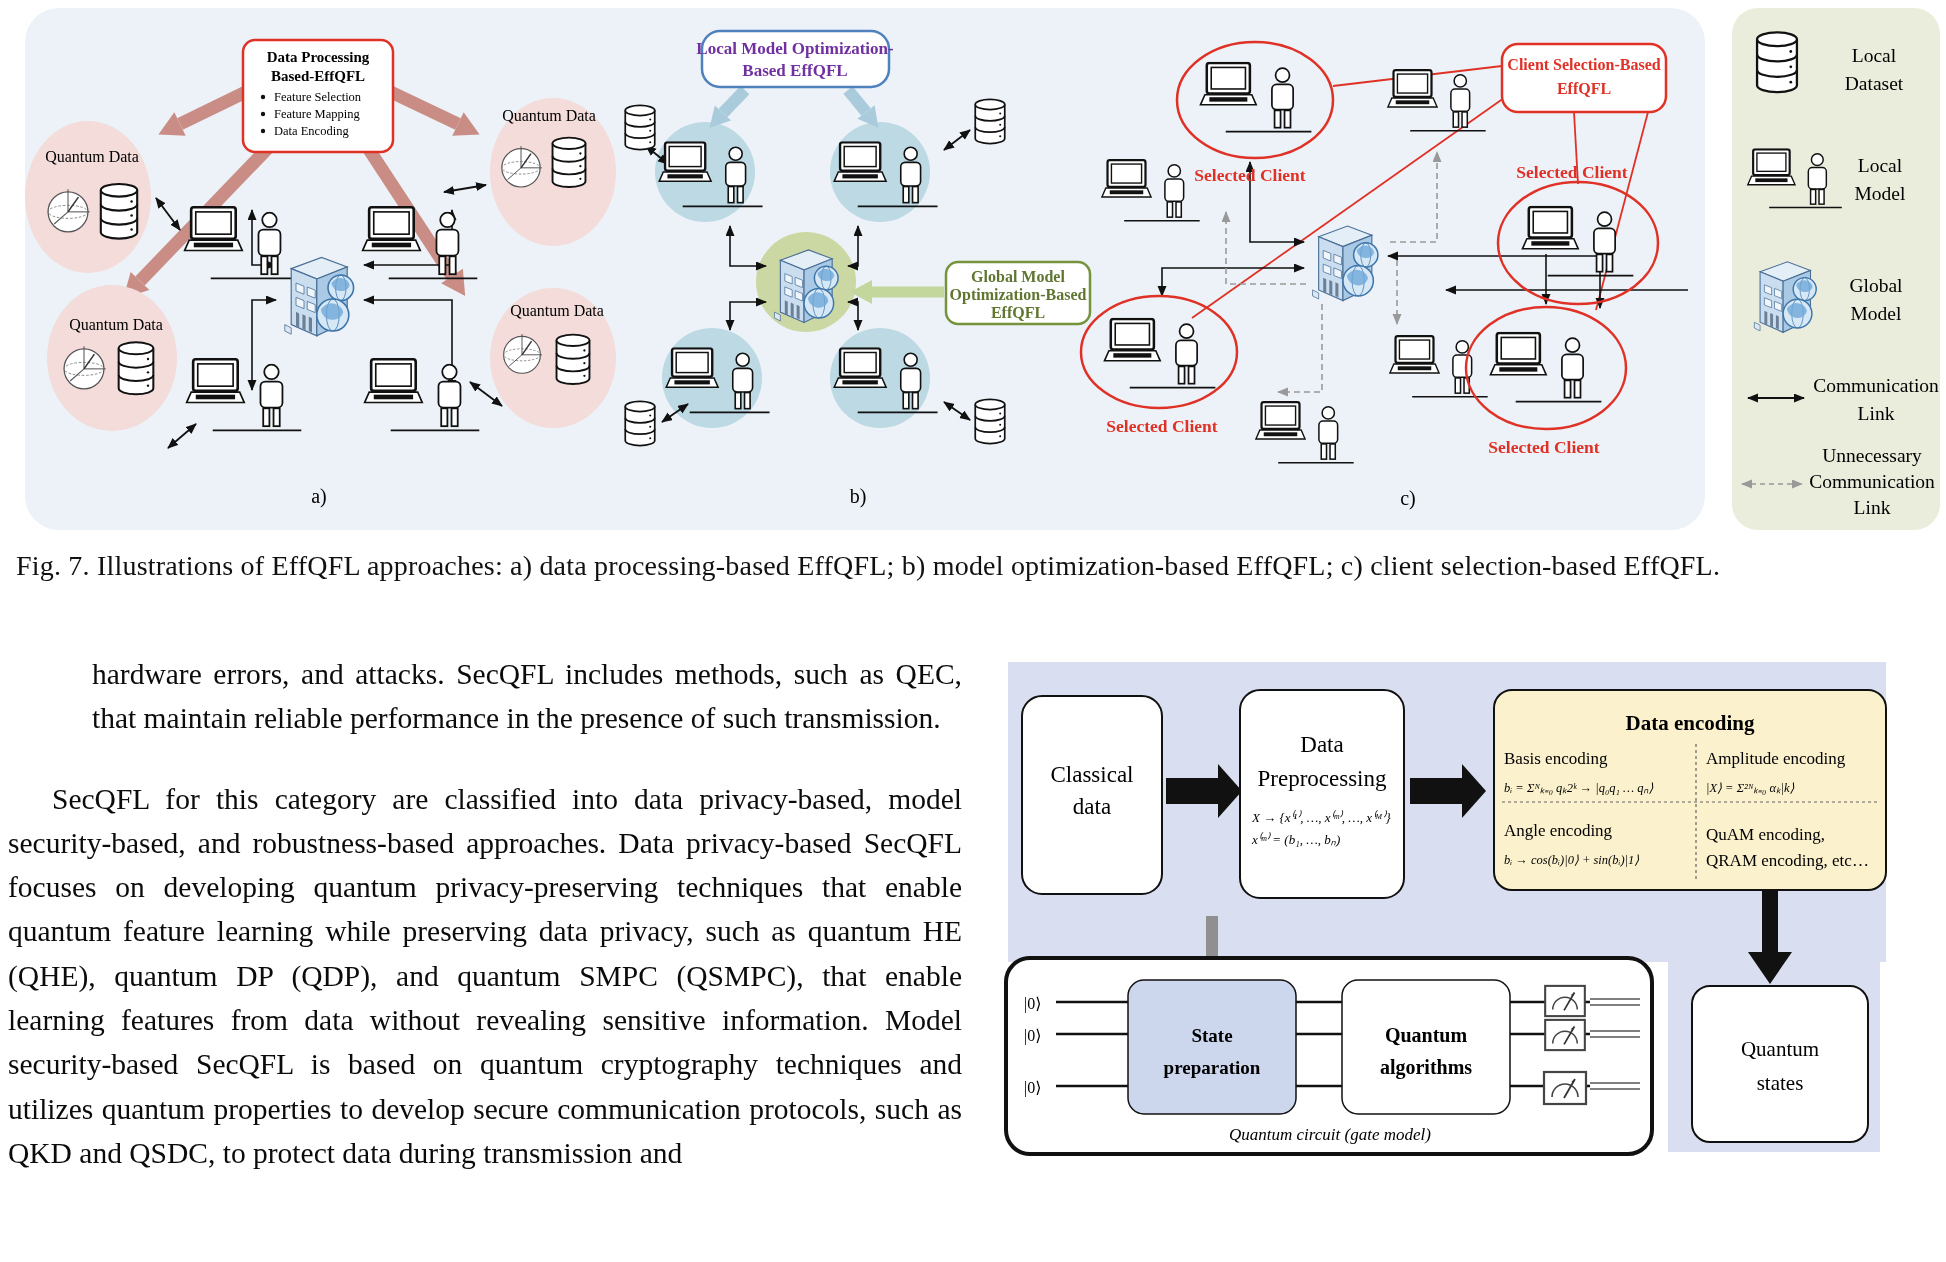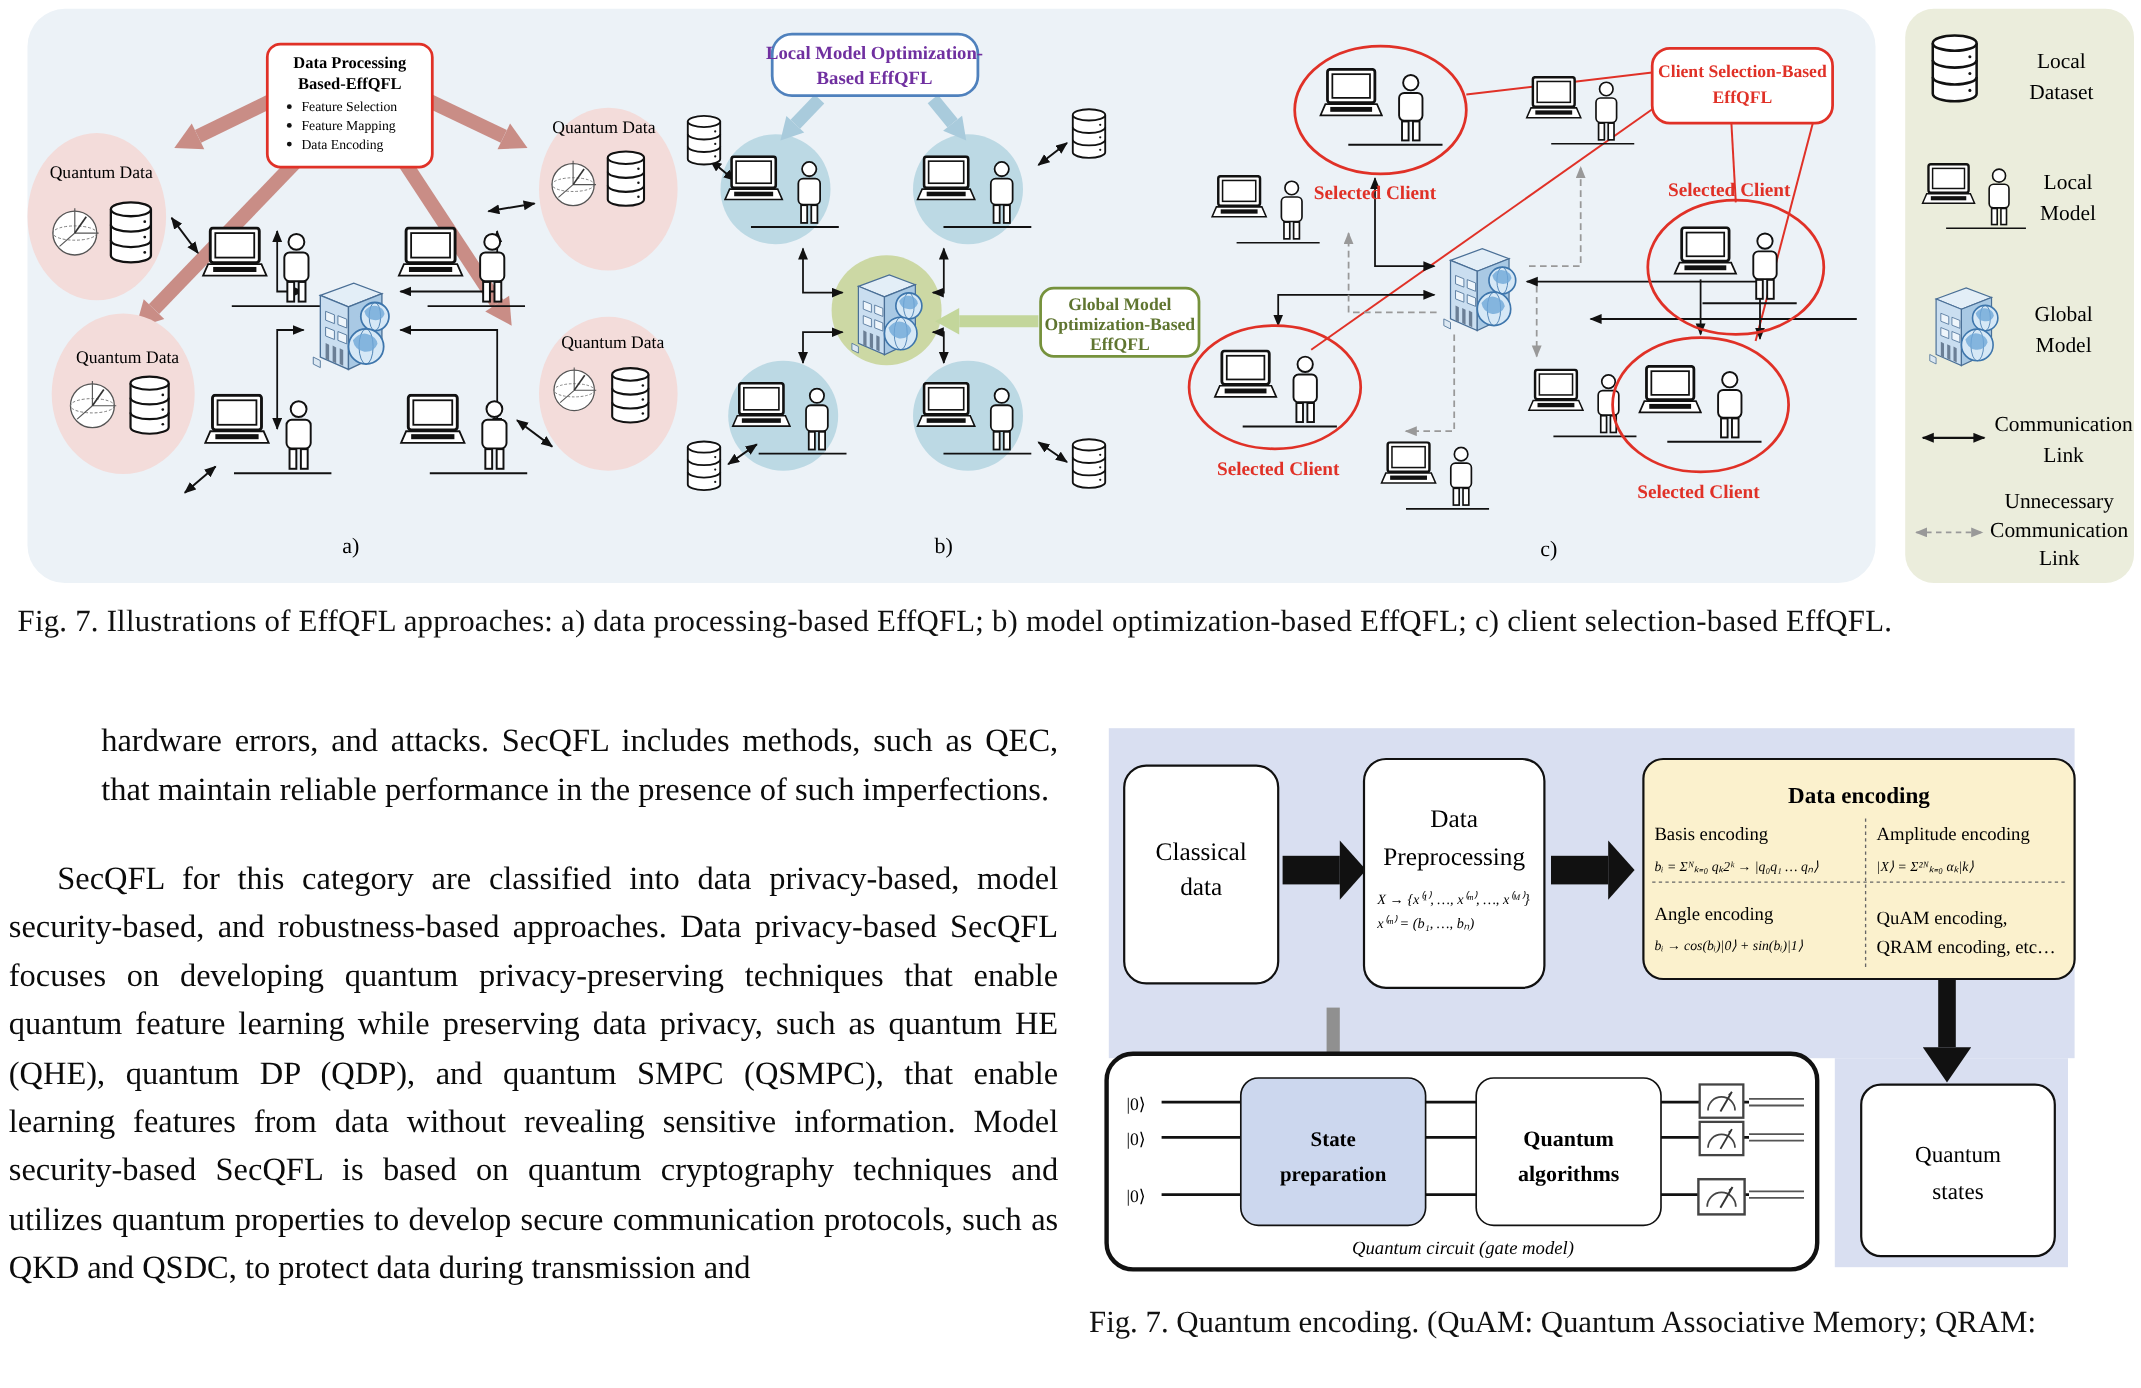--- a/index.html
+++ b/index.html
@@ -308,21 +308,21 @@
     <line x1="1742" y1="484" x2="1802" y2="484" stroke="#999" stroke-width="1.6" stroke-dasharray="5 4" marker-start="url(#ag)" marker-end="url(#ag)"></line>
     <text class="t-leg mid" x="1872" y="462">Unnecessary</text>
     <text class="t-leg mid" x="1872" y="488">Communication</text>
     <text class="t-leg mid" x="1872" y="514">Link</text>
   </g>
 </svg>
 
 <div class="fig6-caption">Fig. 7. Illustrations of EffQFL approaches: a) data processing-based EffQFL; b) model optimization-based EffQFL; c) client selection-based EffQFL.</div>
 
 <div class="article">
-  <p class="frag">hardware errors, and attacks. SecQFL includes methods, such as QEC, that maintain reliable performance in the presence of such imperfections.</p>
+  <p class="frag">hardware errors, and attacks. SecQFL includes methods, such as QEC, that maintain reliable performance in the presence of such transmission.</p>
   <p class="para">SecQFL for this category are classified into data privacy-based, model security-based, and robustness-based approaches. Data privacy-based SecQFL focuses on developing quantum privacy-preserving techniques that enable quantum feature learning while preserving data privacy, such as quantum HE (QHE), quantum DP (QDP), and quantum SMPC (QSMPC), that enable learning features from data without revealing sensitive information. Model security-based SecQFL is based on quantum cryptography techniques and utilizes quantum properties to develop secure communication protocols, such as QKD and QSDC, to protect data during transmission and</p>
 </div>
 
 <div class="fig7">
 <svg width="956" height="520" viewBox="0 0 956 520">
   <rect x="18" y="12" width="878" height="300" fill="#d9dff1"></rect>
   <rect x="678" y="312" width="212" height="190" fill="#d9dff1"></rect>
 
   <g>
     <rect x="32" y="46" width="140" height="198" rx="20" fill="#fff" stroke="#111" stroke-width="2"></rect>
@@ -404,14 +404,13 @@
 
   <g>
     <rect x="702" y="336" width="176" height="156" rx="18" fill="#fff" stroke="#111" stroke-width="2"></rect>
     <text class="mid" x="790" y="406" font-size="21">Quantum</text>
     <text class="mid" x="790" y="440" font-size="21">states</text>
   </g>
 </svg>
 </div>
 
 <div class="fig7-caption">
-  <div>Fig. 7. Quantum encoding. (QuAM: Quantum Associative Memory; QRAM:</div>
 </div>
 
 </body></html>

